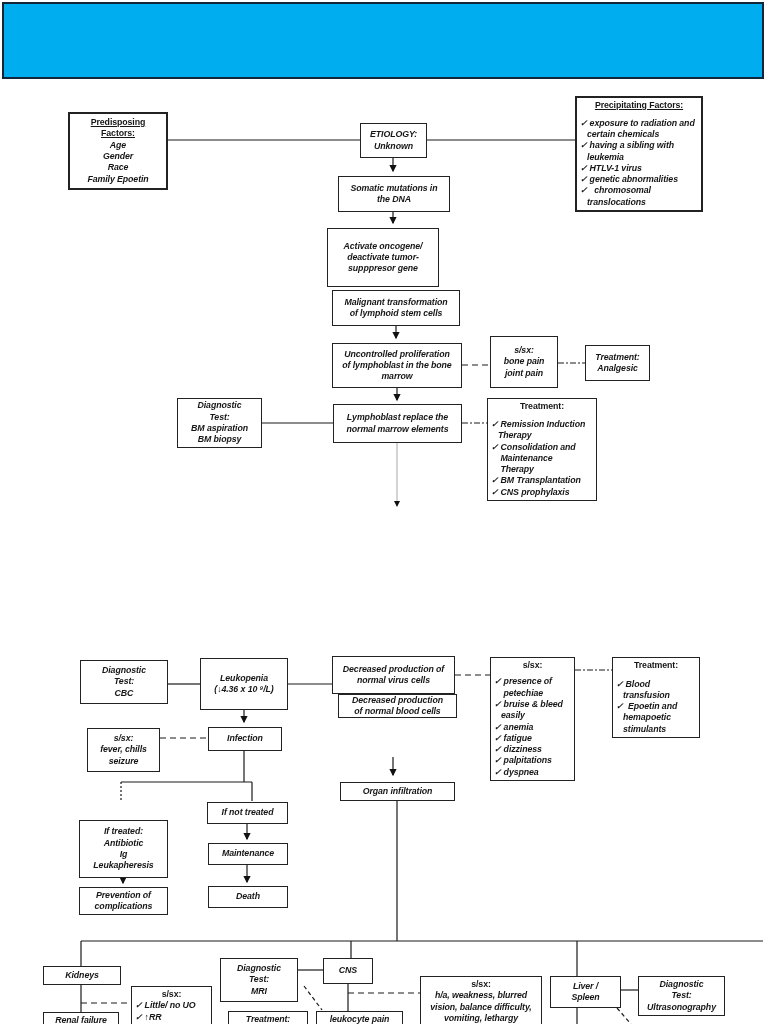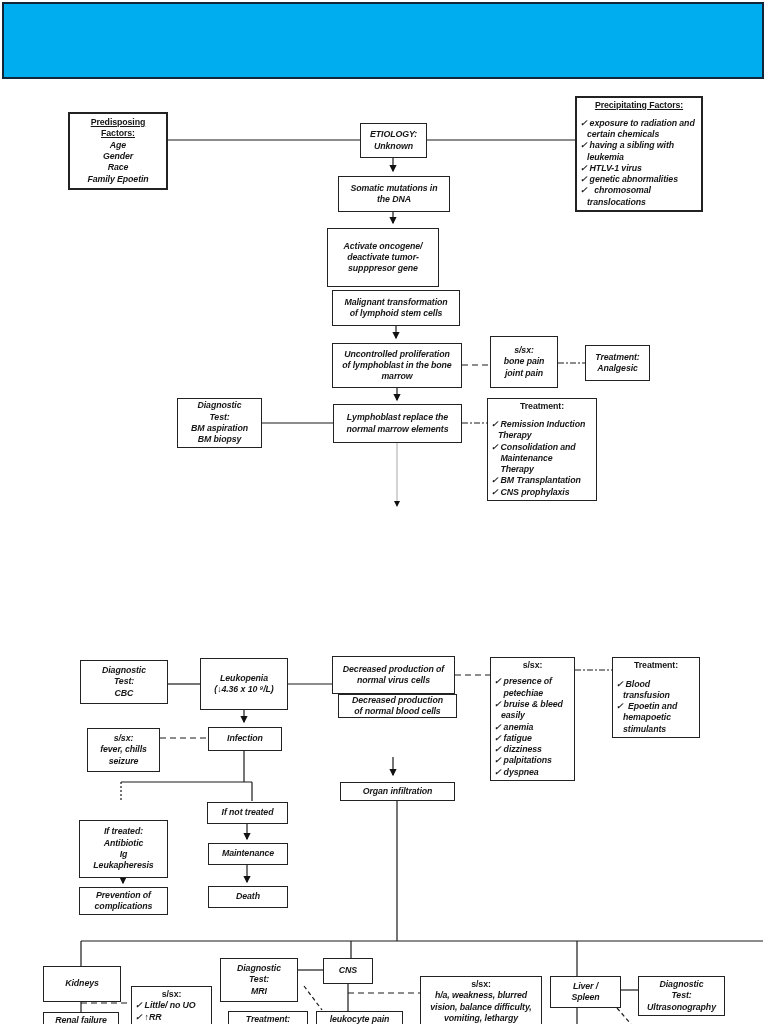--- a/index.html
+++ b/index.html
@@ -241,21 +241,21 @@
   </div>
 
   <div class="box" style="left:208px;top:886px;width:80px;height:22px">
     <span class="lines">Death</span>
   </div>
 
   <div class="box" style="left:340px;top:782px;width:115px;height:19px">
     <span class="lines">Organ infiltration</span>
   </div>
 
-  <div class="box" style="left:43px;top:966px;width:78px;height:36px">
+  <div class="box" style="left:43px;top:966px;width:78px;height:19px">
     <span class="lines">Kidneys</span>
   </div>
 
   <div class="box list clip" style="left:131px;top:986px;width:81px;height:48px">
     <span class="ttl">s/sx:</span>
     <span class="lines">✓ Little/ no UO
 ✓ ↑RR</span>
   </div>
 
   <div class="box clip" style="left:43px;top:1012px;width:76px;height:22px">

